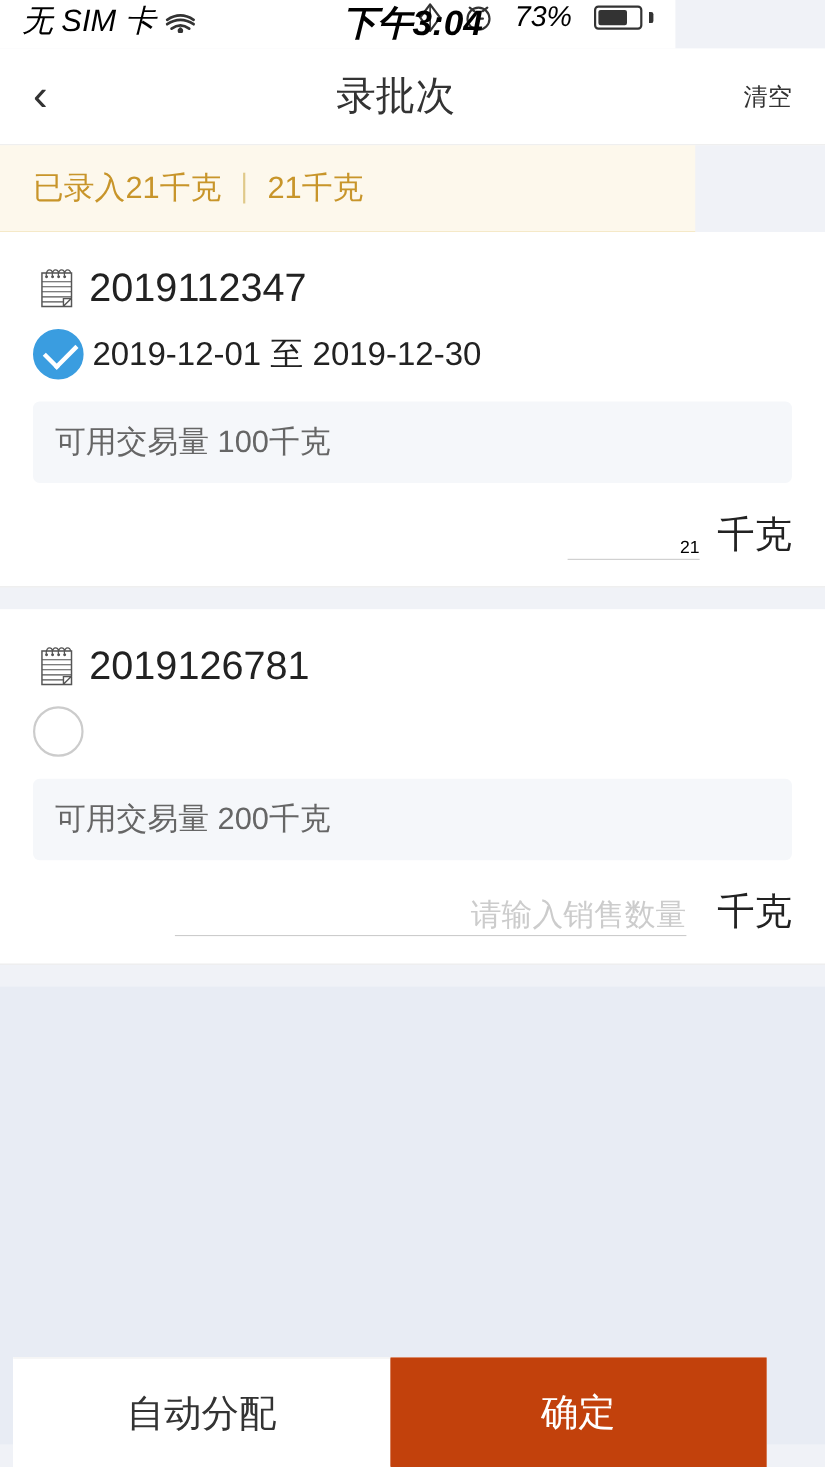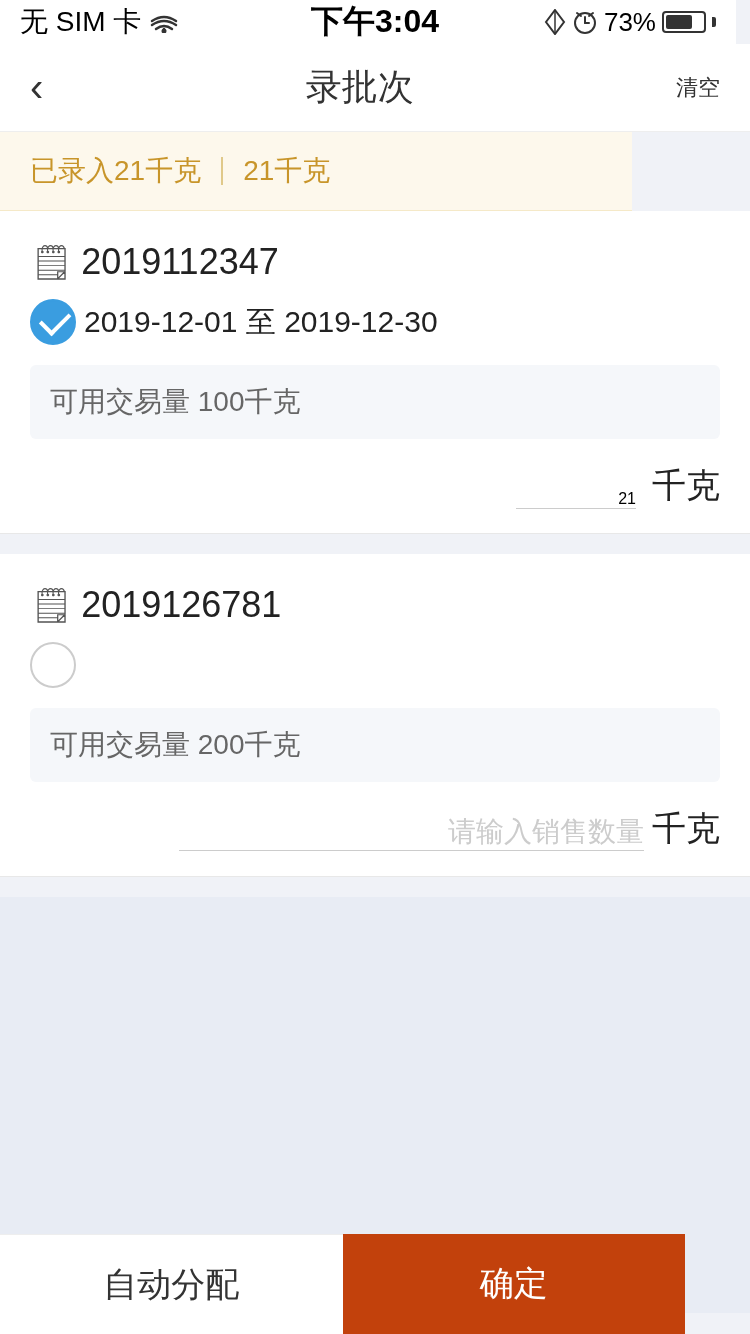--- a/index.html
+++ b/index.html
@@ -8,47 +8,48 @@
     body {
       width: 750px;
       min-height: 1334px;
       font-family: -apple-system, 'PingFang SC', 'Helvetica Neue', Arial, sans-serif;
       background: #f0f2f7;
       position: relative;
     }
 
     
     .status-bar {
-      width: 736px;
+      width: 614px;
       height: 44px;
       background: #fff;
       display: flex;
-      align-items: center;
+      align-items: flex-start;
       justify-content: space-between;
       padding: 0 20px;
       font-size: 28px;
       font-weight: 500;
+      font-style: italic;
     }
     .status-left {
       display: flex;
       align-items: center;
       gap: 8px;
       font-size: 28px;
     }
     .status-center {
       font-size: 32px;
       font-weight: 600;
       position: absolute;
       left: 50%;
       transform: translateX(-50%);
     }
     .status-right {
       display: flex;
       align-items: center;
-      gap: 6px;
+      gap: 20px;
       font-size: 26px;
     }
     .battery {
       display: flex;
       align-items: center;
       gap: 4px;
     }
     .battery-bar {
       width: 44px;
       height: 22px;
@@ -211,21 +212,21 @@
       min-width: 120px;
       text-align: right;
     }
 
     
     .input-row {
       display: flex;
       align-items: center;
       justify-content: flex-end;
       padding: 24px 30px;
-      gap: 8px;
+      gap: 28px;
       border-bottom: 1px solid #e8e8e8;
     }
     .qty-input {
       border: none;
       border-bottom: 1px solid #ccc;
       outline: none;
       font-size: 36px;
       color: #ccc;
       text-align: right;
       min-width: 260px;
@@ -244,21 +245,21 @@
     .spacer-area {
       background: #e8ecf4;
       flex: 1;
       min-height: 380px;
     }
 
     
     .bottom-bar {
       position: fixed;
       bottom: 0;
-      left: 0;
+      left: 12px;
       width: 685px;
       height: 100px;
       display: flex;
     }
     .btn-auto {
       flex: 1;
       background: #fff;
       border: none;
       font-size: 34px;
       color: #333;

